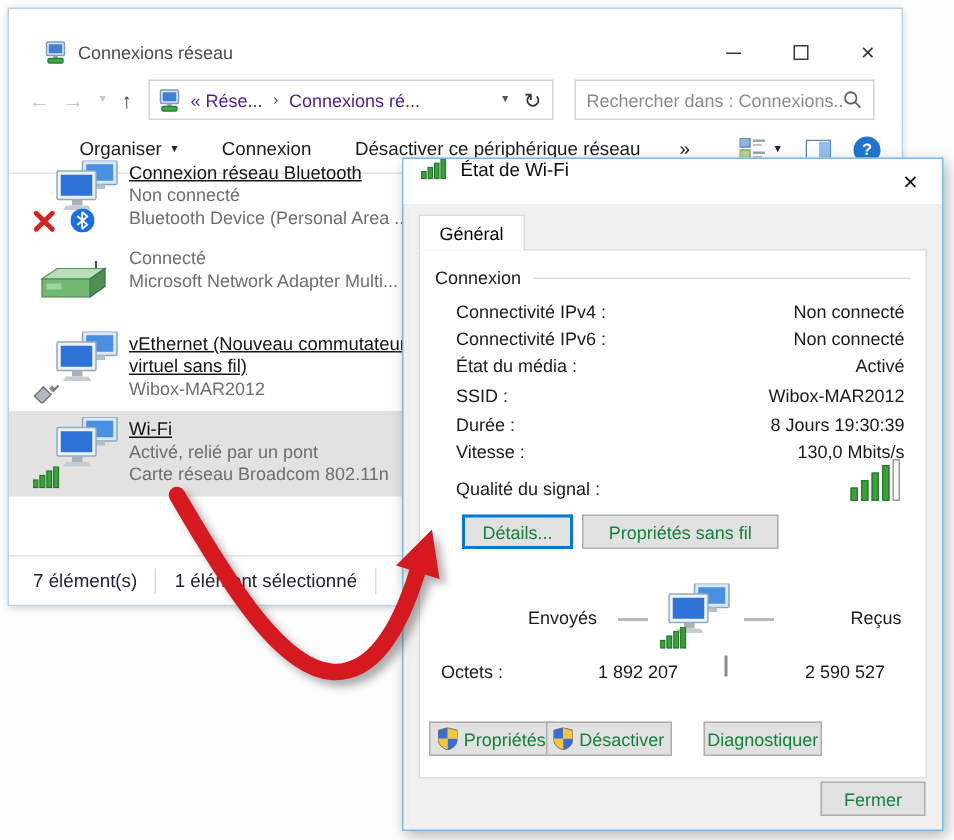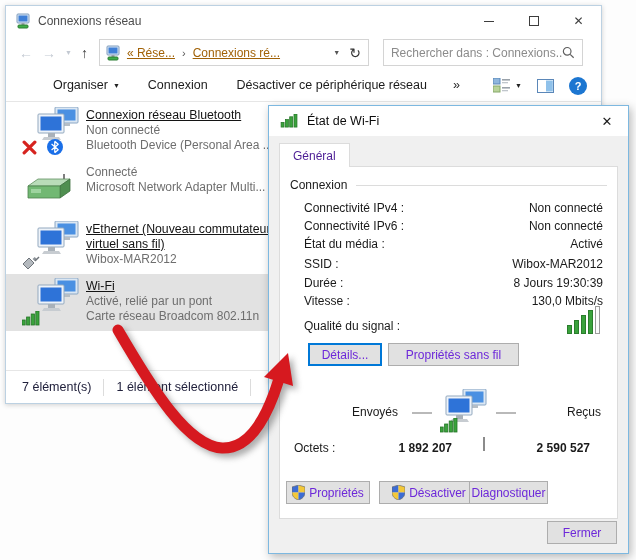--- a/index.html
+++ b/index.html
@@ -1,33 +1,33 @@
 <!DOCTYPE html>
 <html><head>
 <meta charset="utf-8">
 <style>
   * { margin:0; padding:0; box-sizing:border-box; }
   html,body { width:636px; height:560px; background:#fdfdfd; font-family:"Liberation Sans",sans-serif; position:relative; overflow:hidden; }
 
   
   #main-window { position:absolute; left:5px; top:5px; width:597px; height:399px; background:#fff; border:1px solid #bcd1e2; box-shadow:0 1px 5px rgba(0,0,0,.18); }
-  .mw-titlebar { position:relative; height:30px; display:flex; align-items:center; padding-left:9px; background:#fff; }
+  .mw-titlebar { position:relative; height:30px; display:flex; align-items:center; padding-left:23px; background:#fff;margin-top:14px; }
   .mw-title { margin-left:7px; font-size:12px; color:#4c4c4c; }
   .caption-btns { position:absolute; right:0; top:0; display:flex; height:30px; }
   .cap { width:45px; display:flex; align-items:center; justify-content:center; color:#3d3d3d; font-size:12px; }
   .cap.min span { display:block; width:10px; height:1px; background:#3d3d3d; }
   .cap.max span { display:block; width:10px; height:10px; border:1px solid #3d3d3d; }
 
   .mw-addrrow { position:relative; height:33px; display:flex; align-items:center; padding-left:13px; background:#fff; }
   .navg { font-size:14px; margin-right:9px; }
   .nav-disabled { color:#c3c9d2; }
   .nav-up { color:#3a3a3a; }
   .chev-sm { font-size:7px; color:#c3c9d2; margin-right:9px; }
   .addr-box { display:flex; align-items:center; height:27px; width:270px; border:1px solid #d4d4d4; padding:0 5px; margin-left:2px; }
-  .addr-text { font-size:12px; color:#a16207; margin-left:6px; white-space:nowrap;text-decoration:underline; }
+  .addr-text { font-size:12px; color:#4c1d95; margin-left:6px; white-space:nowrap; }
   .addr-sep { font-size:11px; color:#555; margin:0 7px; }
   .addr-spacer { flex:1; }
   .addr-chev { font-size:7px; color:#555; margin-right:9px; }
   .addr-refresh { font-size:14px; color:#333; margin-right:2px; }
   .search-box { display:flex; align-items:center; justify-content:space-between; height:27px; width:200px; border:1px solid #d4d4d4; margin-left:14px; padding:0 7px; }
   .search-text { font-size:12px; color:#8b8b8b; white-space:nowrap; overflow:hidden; }
 
   .mw-toolbar { position:relative; height:33px; display:flex; align-items:center; padding-left:20px; border-bottom:1px solid #e6e6e6; background:#fff; font-size:12.5px; color:#1b1b1b; }
   .tb-item { display:flex; align-items:center; gap:5px;margin-left:27px; }
   .tb-caret { font-size:7px; color:#222; }
@@ -41,45 +41,45 @@
   .ni-text { margin-left:4px; padding-top:1px; }
   .ni-name { font-size:12.3px; color:#141414; line-height:15px; max-width:205px;text-decoration:underline; }
   .ni-sub { font-size:12px; color:#6e6e6e; line-height:15px; white-space:nowrap; }
   .badge-row { position:absolute; left:0; bottom:0; display:flex; align-items:flex-end; gap:2px; }
 
   .mw-statusbar { position:absolute; left:0; right:0; bottom:0; height:33px; border-top:1px solid #e6e6e6; display:flex; align-items:center; padding-left:16px; font-size:12.5px; color:#21213c; background:#fff; }
   .sb-div { width:1px; height:17px; background:#dcdcdc; margin:0 12px; }
 
   
   #wifi-dialog { position:absolute; left:268px; top:105px; width:361px; height:449px; background:#f0f0f0; border:1px solid #7db8e0; box-shadow:2px 3px 9px rgba(0,0,0,.28); z-index:20; }
-  .dlg-titlebar { position:relative; height:30px; background:#fff; display:flex; align-items:center; padding-left:11px; }
+  .dlg-titlebar { position:relative; height:30px; background:#fff; display:flex; padding-left:11px; }
   .dlg-title { margin-left:8px; font-size:12.5px; color:#0c0c0c; }
   .dlg-close { position:absolute; right:0; top:0; width:42px; height:30px; display:flex; align-items:center; justify-content:center; font-size:13px; color:#1a1a1a; }
-  .dlg-tab { position:absolute; left:10px; top:37px; height:24px; padding:0 13px; background:#fff; border:1px solid #dcdcdc; border-bottom:none; display:flex; align-items:center; font-size:12px; color:#4c1d95; z-index:3; }
+  .dlg-tab { position:absolute; left:10px; top:37px; height:24px; padding:0 13px; background:#fff; border:1px solid #dcdcdc; border-bottom:none; display:flex; align-items:center; font-size:12px; color:#000000; z-index:3; }
   .dlg-page { position:absolute; left:10px; top:60px; width:339px; height:353px; background:#fff; border:1px solid #dcdcdc; z-index:2; }
 
   .grp-head { position:absolute; left:10px; right:10px; display:flex; align-items:center; }
   .grp-label { font-size:12px; color:#1a1a1a; margin-right:9px; }
   .grp-rule { flex:1; height:1px; background:#dcdcdc; }
 
   .conn-row { position:absolute; left:0; right:0; height:16px; }
   .cr-label { position:absolute; left:24px; font-size:12px; color:#1a1a1a; }
   .cr-value { position:absolute; right:14px; font-size:12px; color:#1a1a1a; text-align:right; }
 
-  .btn { background:#e1e1e1; border:1px solid #adadad; font-size:12px; color:#6d28d9; display:flex; align-items:center; justify-content:center; font-family:"Liberation Sans",sans-serif; }
+  .btn { background:#e1e1e1; border:1px solid #adadad; font-size:12px; color:#15803d; display:flex; align-items:center; justify-content:center; font-family:"Liberation Sans",sans-serif; }
   .btn-focus { border:2px solid #0078d7; background:#e5f1fb00; background:#e1e1e1; }
   .abs { position:absolute; }
 
   .sig-bars { display:flex; align-items:flex-end; gap:2px; }
   .sig-bars i { display:block; background:#3aa23c; border:1px solid #2a7d2c; }
   .sig-bars i.off { background:#fcfcfc; border-color:#9b9b9b; }
 
   .act-dash { position:absolute; height:2px; background:#b9b9b9; }
   .act-label { position:absolute; font-size:12px; color:#1a1a1a; }
-  .act-val { position:absolute; font-size:12px; color:#1a1a1a; text-align:right;font-weight:bold; }
+  .act-val { position:absolute; font-size:12px; color:#1a1a1a; text-align:right; }
   .act-tick { position:absolute; width:2px; height:14px; background:#8b8b8b; }
 
   .shield-btn { gap:4px; }
 
   
   #arrow-annotation { position:absolute; left:92px; top:320px; width:215px; height:145px; z-index:100; pointer-events:none; filter:drop-shadow(4px 4px 3px rgba(70,70,70,.45)); }
 
   svg { display:block; }
 </style>
 </head>
@@ -358,21 +358,21 @@
     <span class="act-val" style="left:82px; top:274px; width:90px">1 892 207</span>
     <span class="act-tick" style="left:203px; top:270px"></span>
     <span class="act-val" style="left:218px; top:274px; width:92px">2 590 527</span>
 
     <div class="btn shield-btn abs" style="left:6px; top:314px; width:84px; height:23px">
       <svg width="13" height="15" viewBox="0 0 14 16">
           <use href="#sym-shield"></use>
         </svg>
       <span>Propriétés</span>
     </div>
-    <div class="btn shield-btn abs" style="left:99px; top:314px; width:100px; height:23px">
+    <div class="btn shield-btn abs" style="left:84px; top:314px; width:84px; height:23px">
       <svg width="13" height="15" viewBox="0 0 14 16">
           <use href="#sym-shield"></use>
         </svg>
       <span>Désactiver</span>
     </div>
     <div class="btn abs" style="left:189px; top:314px; width:79px; height:23px">Diagnostiquer</div>
   </div>
 
   <div class="btn abs" style="right:11px; bottom:9px; width:70px; height:23px">Fermer</div>
 </div>

